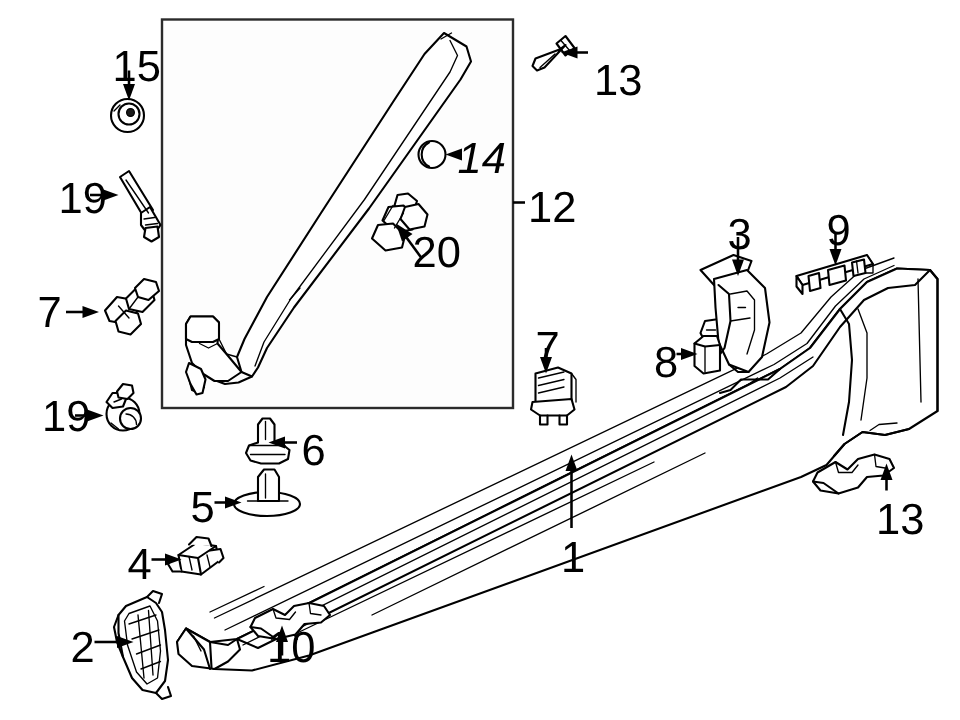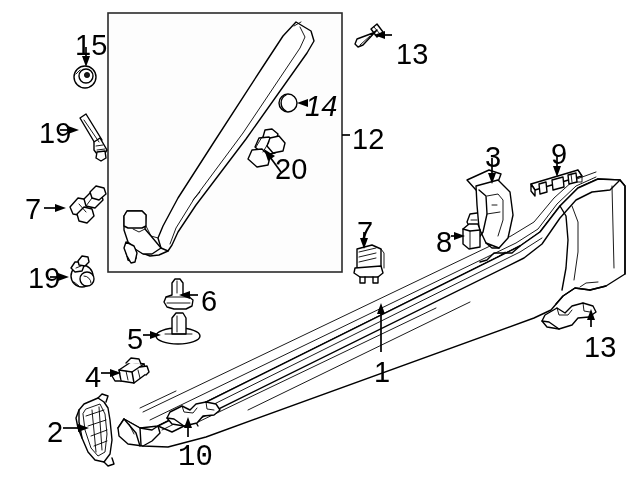--- a/index.html
+++ b/index.html
@@ -374,21 +374,21 @@
 
   <div class="callout" style="left:374px; top:358px;">1</div>
   <div class="callout" style="left:47px;  top:418px;">2</div>
   <div class="callout" style="left:485px; top:143px;">3</div>
   <div class="callout" style="left:85px;  top:363px;">4</div>
   <div class="callout" style="left:127px; top:325px;">5</div>
   <div class="callout" style="left:201px; top:287px;">6</div>
   <div class="callout" style="left:357px; top:218px;">7</div>
   <div class="callout" style="left:436px; top:228px;">8</div>
   <div class="callout" style="left:551px; top:140px;">9</div>
-  <div class="callout" style="left:178px; top:443px;font-family:Liberation Mono, monospace;">10</div>
+  <div class="callout" style="left:178px; top:418px;">10</div>
   <div class="callout" style="left:584px; top:333px;">13</div>
   <div class="callout" style="left:352px; top:125px;">12</div>
   <div class="callout" style="left:396px; top:40px;">13</div>
   <div class="callout" style="left:305px; top:92px;font-style:italic;">14</div>
   <div class="callout" style="left:75px;  top:31px;">15</div>
   <div class="callout" style="left:275px; top:155px;">20</div>
   <div class="callout" style="left:25px;  top:195px;">7</div>
   <div class="callout" style="left:39px;  top:119px;">19</div>
   <div class="callout" style="left:28px;  top:264px;">19</div>
 

